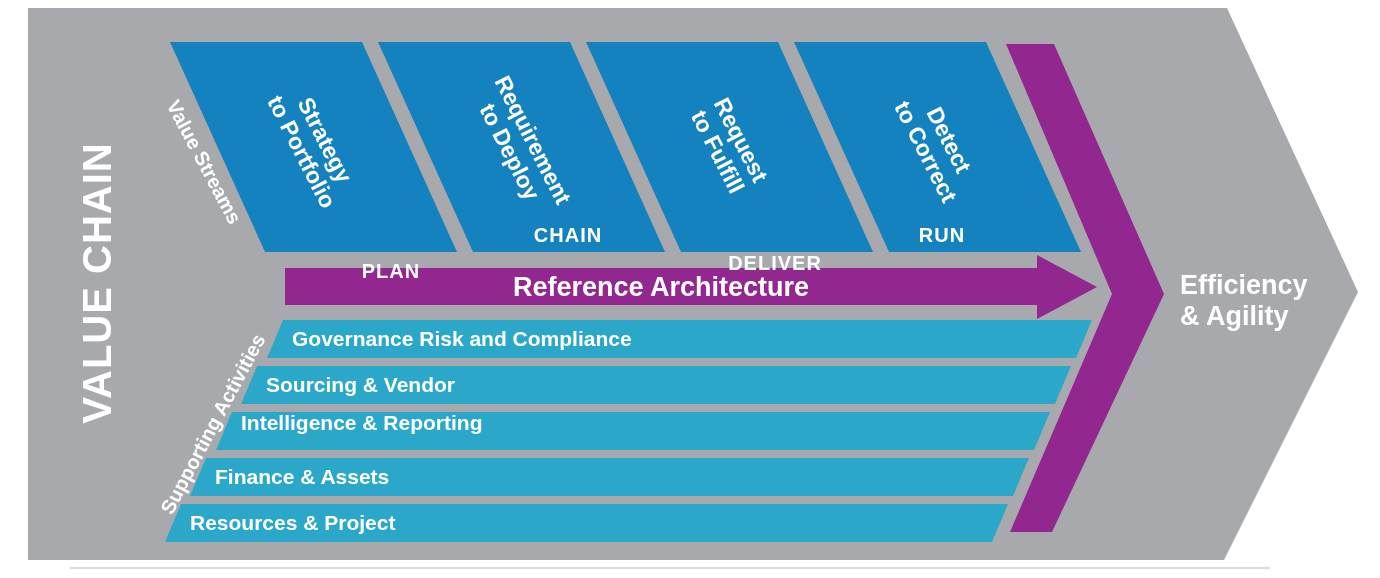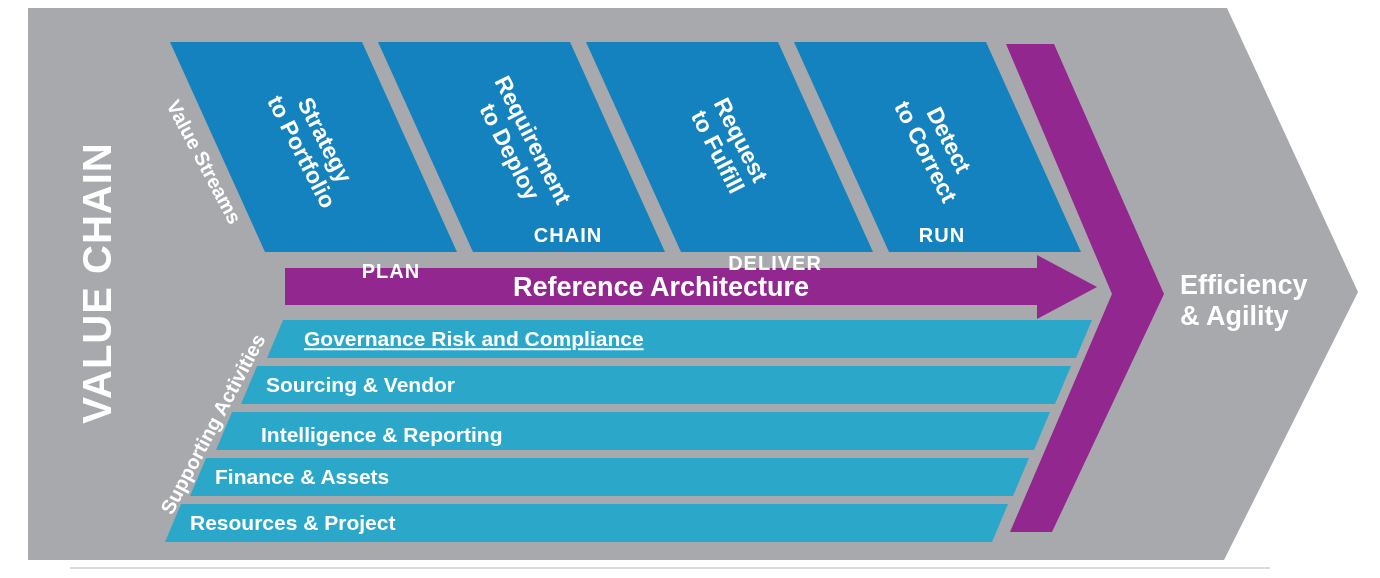--- a/index.html
+++ b/index.html
@@ -108,23 +108,23 @@
   <div class="txt stage-title" style="left:937px;top:146px;">Detect
 to Correct</div>
 
   <div class="txt phase" style="left:391px;top:235px;margin-top:36px;">PLAN</div>
   <div class="txt phase" style="left:568px;top:235px;">CHAIN</div>
   <div class="txt phase" style="left:775px;top:235px;margin-top:28px;">DELIVER</div>
   <div class="txt phase" style="left:942px;top:235px;">RUN</div>
 
   <div class="txt ref-label" style="left:661px;top:287px;">Reference Architecture</div>
 
-  <div class="txt bar-label" style="left:304px;top:339px;text-decoration:underline;">Governance Risk and Compliance</div>
+  <div class="txt bar-label" style="left:292px;top:339px;">Governance Risk and Compliance</div>
   <div class="txt bar-label" style="left:266px;top:385px;text-align:center;">Sourcing &amp; Vendor</div>
-  <div class="txt bar-label" style="left:241px;top:435px;margin-left:20px;">Intelligence &amp; Reporting</div>
+  <div class="txt bar-label" style="left:241px;top:423px;">Intelligence &amp; Reporting</div>
   <div class="txt bar-label" style="left:215px;top:477px;">Finance &amp; Assets</div>
   <div class="txt bar-label" style="left:190px;top:523px;">Resources &amp; Project</div>
 
   <div class="txt efficiency" style="left:1180px;top:288px;margin-top:13px;">Efficiency
 &amp; Agility</div>
 
   <div class="bottom-line"></div>
 </div>
 
 </body></html>

